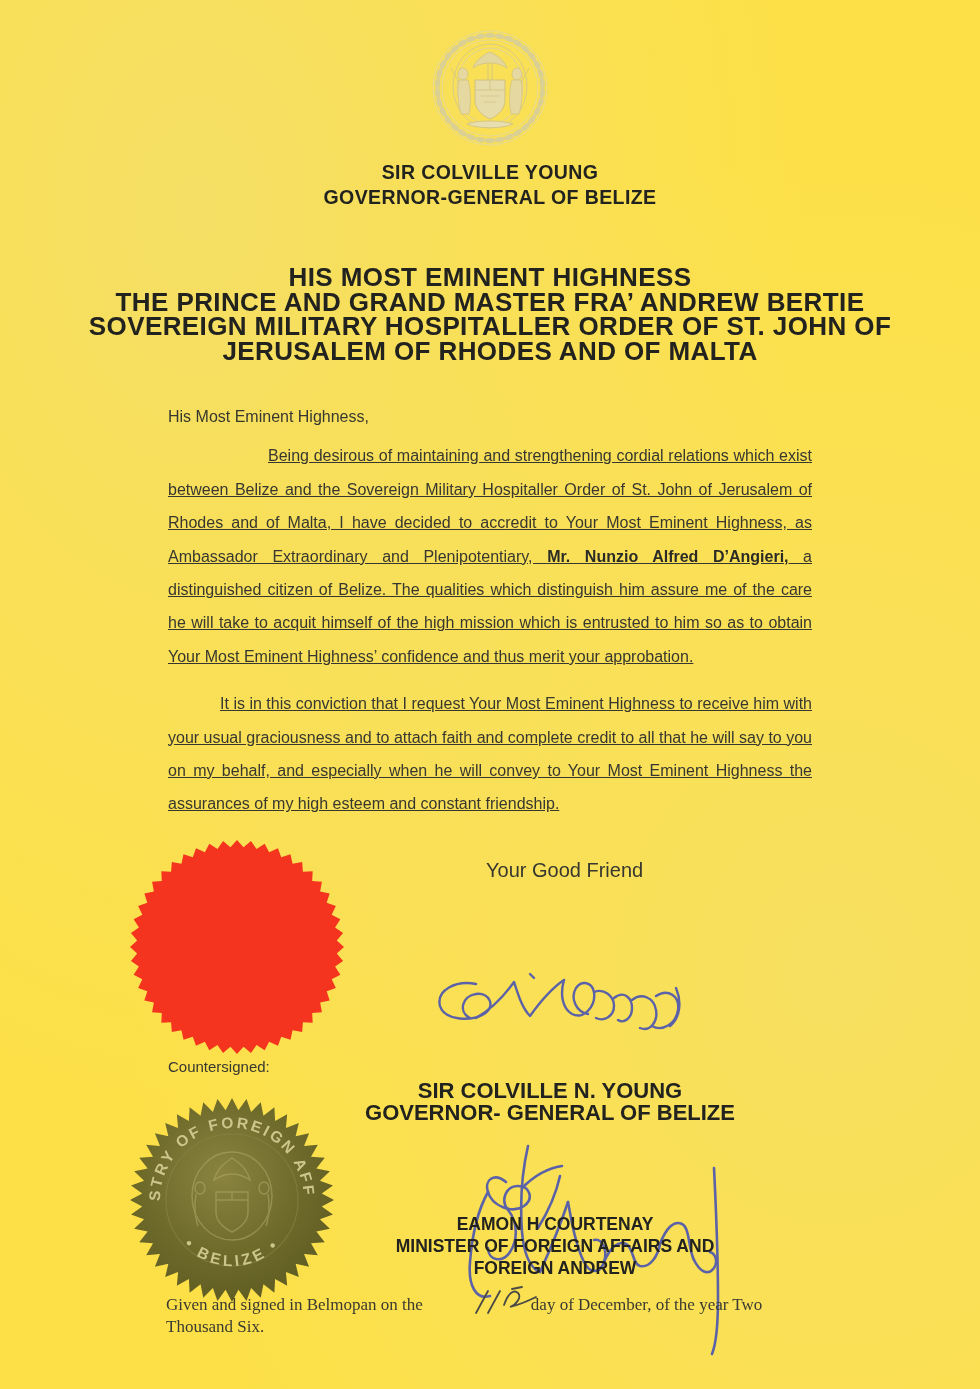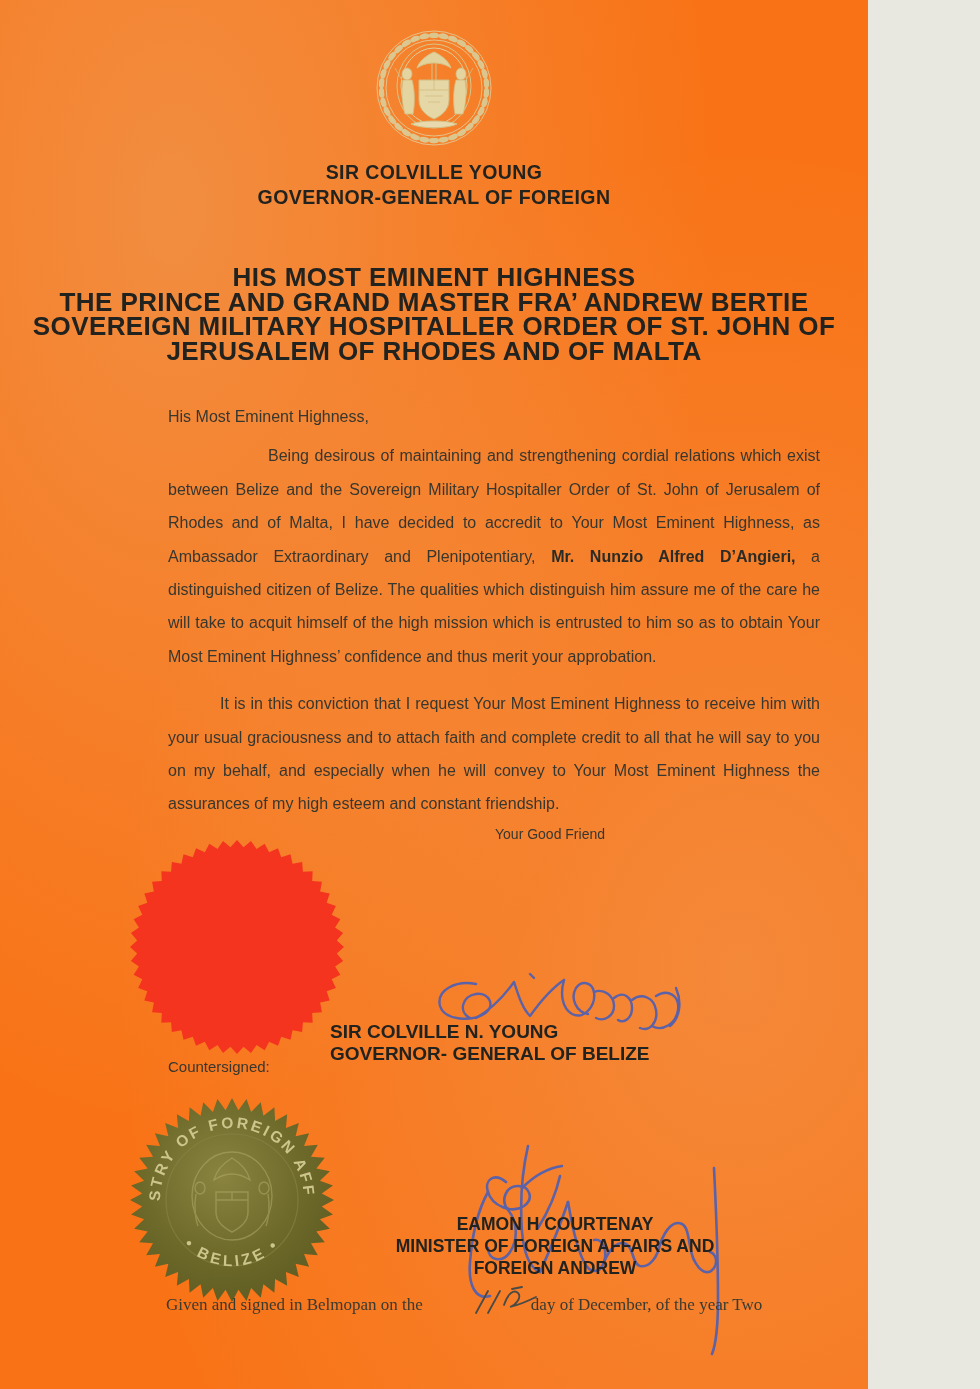--- a/index.html
+++ b/index.html
@@ -2,23 +2,23 @@
 <html><head>
 <meta charset="utf-8">
 <style>
   html, body {
     margin: 0;
     padding: 0;
     background: #e8e8e0;
   }
   .page {
     position: relative;
-    width: 868px;
+    width: 980px;
     height: 1389px;
-    background: #f97316;
+    background: #fde047;
     overflow: hidden;
     font-family: "Liberation Sans", sans-serif;
     color: #2b2b28;
   }
   
   .paper-grain {
     position: absolute;
     inset: 0;
     pointer-events: none;
     background:
@@ -58,36 +58,36 @@
     position: absolute;
     left: 168px;
     top: 400px;
     width: 652px;
     font-size: 16px;
     line-height: 33.4px;
     color: #37372f;
   }
   .salutation { margin: 0 0 6px 0; }
   .para {
-    margin: 0 0 14px 0;
+    margin: 0 8px 14px 0;
     text-align: justify;
     text-justify: inter-word;
+    text-decoration: underline;
   }
   .para.indent { text-indent: 100px; }
   .para.indent-sm { text-indent: 52px; }
   .para b { font-weight: bold; color: #2b2b26; }
 
   
   .good-friend {
     position: absolute;
-    top: 826px;
+    top: 859px;
     left: 486px;
-    font-size: 14px;
+    font-size: 20px;
     color: #37372f;
-    margin-left: 9px;
   }
 
   
   .red-seal {
     position: absolute;
     left: 126px;
     top: 838px;
     width: 222px;
     height: 218px;
   }
@@ -95,25 +95,26 @@
   
   .sig-young {
     position: absolute;
     left: 418px;
     top: 962px;
     width: 300px;
     height: 70px;
   }
   .block-young {
     position: absolute;
-    top: 1021px;
+    top: 1080px;
     left: 330px;
     width: 440px;
+    text-align: center;
     font-weight: bold;
-    font-size: 19px;
+    font-size: 22px;
     line-height: 22px;
     color: #22221f;
   }
 
   
   .countersigned {
     position: absolute;
     left: 168px;
     top: 1058px;
     font-size: 15px;
@@ -346,21 +347,21 @@
           <path d="M106 60 L114 46"></path>
         </g>
 
         <path d="M52 102 C62 98 88 98 98 102 C88 107 62 107 52 102 Z" fill="#e8dfb6" stroke="#d2c488"></path>
       </g>
     </svg>
   </div>
 
   <div class="hdr hdr-governor">
     <div>SIR COLVILLE YOUNG</div>
-    <div>GOVERNOR-GENERAL OF FOREIGN</div>
+    <div>GOVERNOR-GENERAL OF BELIZE</div>
   </div>
 
 
   <div class="hdr hdr-recipient">
     <div>HIS MOST EMINENT HIGHNESS</div>
     <div>THE PRINCE AND GRAND MASTER FRA’ ANDREW BERTIE</div>
     <div>SOVEREIGN MILITARY HOSPITALLER ORDER OF ST. JOHN OF</div>
     <div>JERUSALEM OF RHODES AND OF MALTA</div>
   </div>
 
@@ -458,14 +459,15 @@
     <g fill="none" stroke="#4a4a46" stroke-width="1.8" stroke-linecap="round">
       <path d="M10 30 L22 8"></path>
       <path d="M22 30 L34 8"></path>
       <path d="M38 22 C42 10 48 6 52 10 C56 14 50 22 44 24 C52 22 62 18 70 14"></path>
       <path d="M46 6 L56 4"></path>
     </g>
   </svg>
 
   <div class="footer">
     <span>Given and signed in Belmopan on the</span><span class="blank"></span><span>day of December, of the year Two</span>
+    <div>Thousand Six.</div>
   </div>
 </div>
 
 </body></html>

